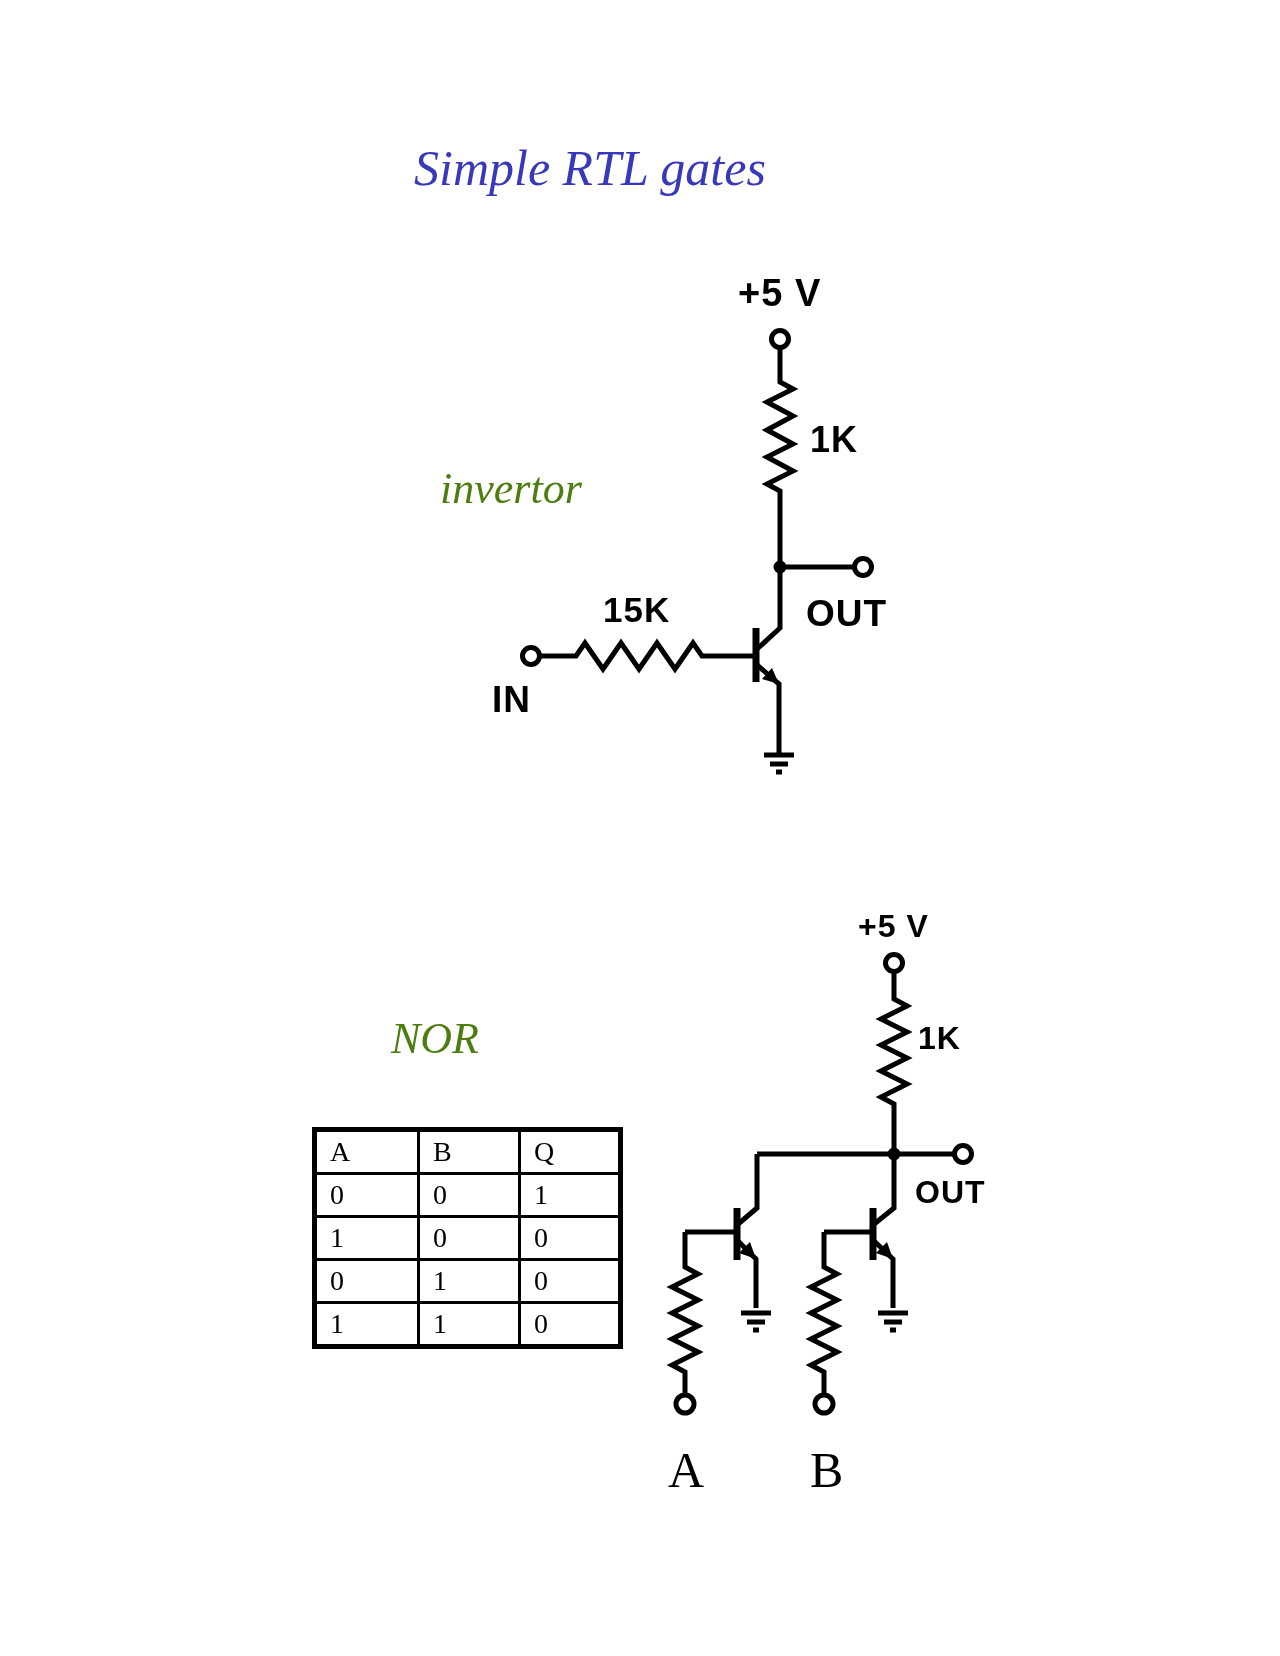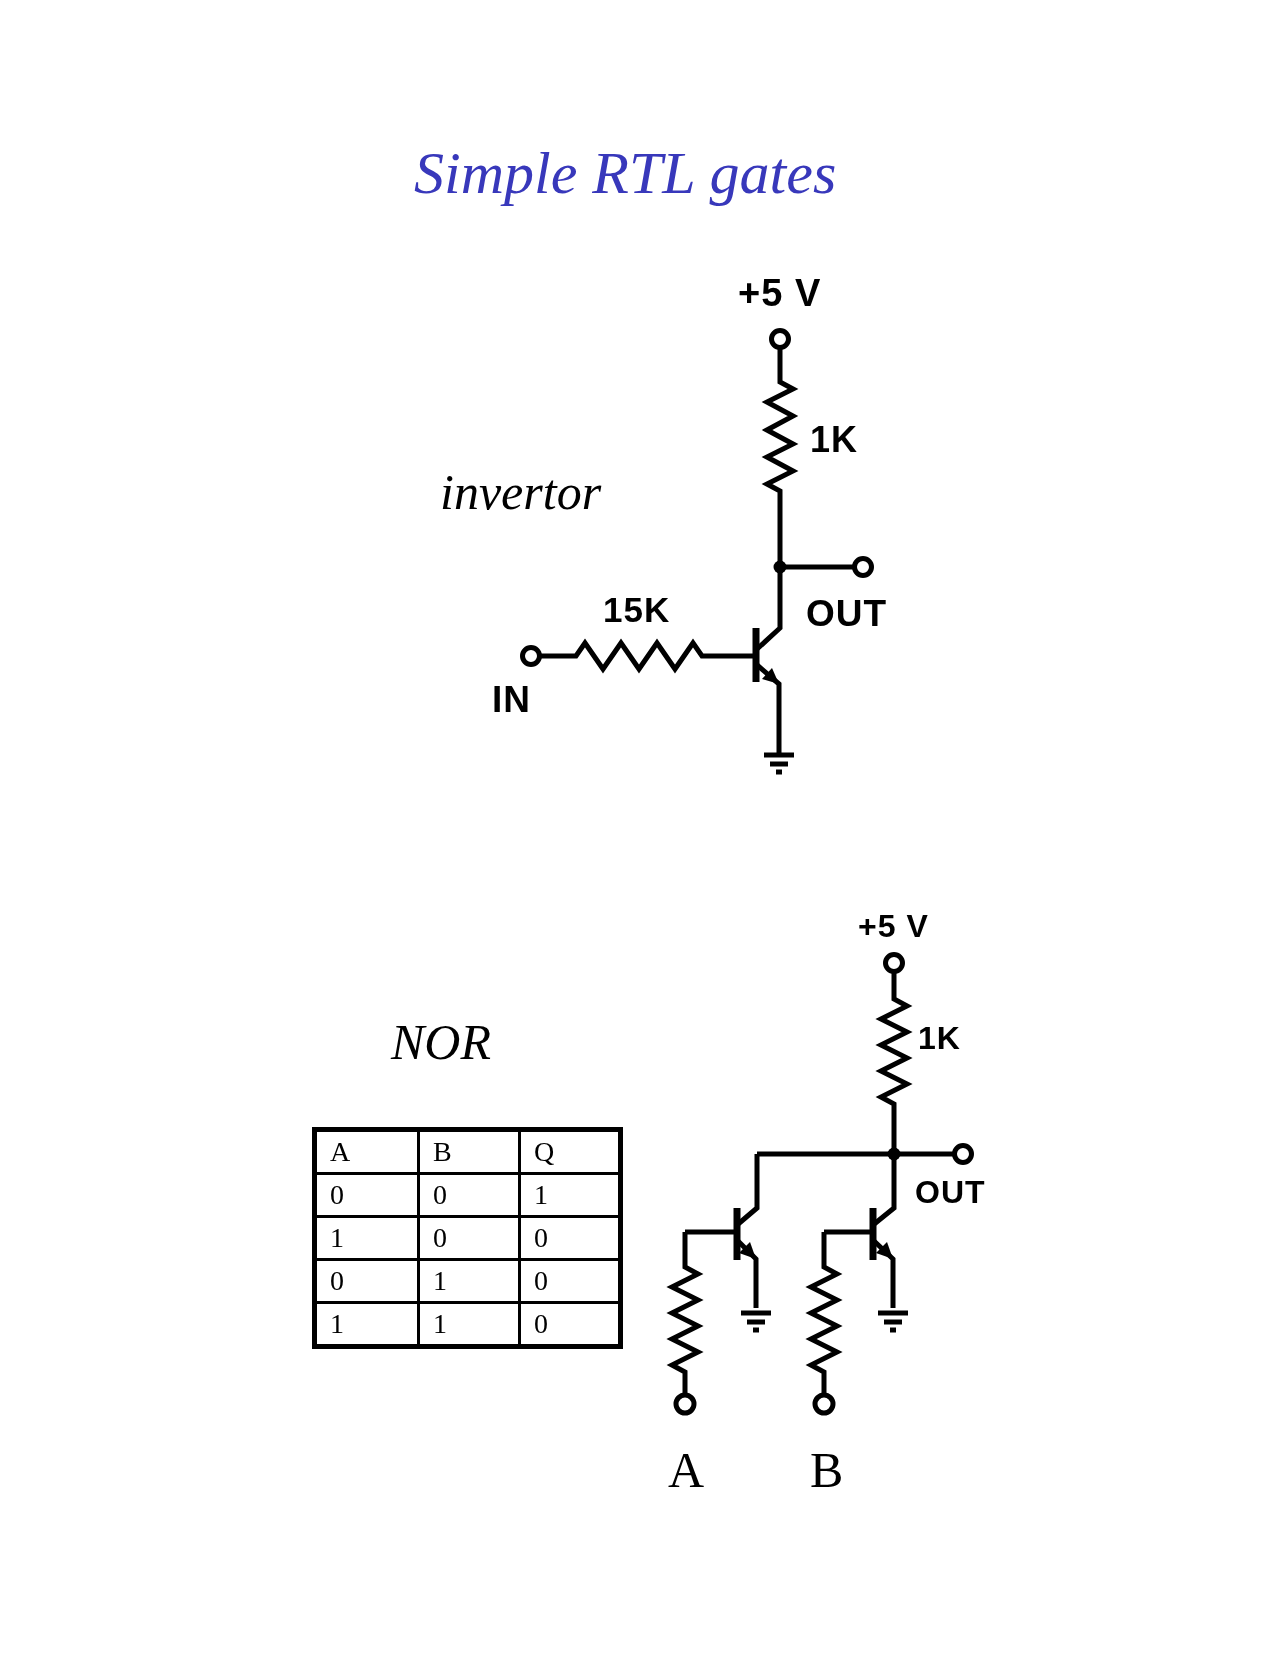--- a/index.html
+++ b/index.html
@@ -2,24 +2,24 @@
 <html><head>
 <meta charset="utf-8">
 <style>
   html,body { margin:0; padding:0; background:#ffffff; }
   .page {
     position:relative; width:1280px; height:1656px; background:#ffffff;
     font-family:"Liberation Serif", serif; overflow:hidden;
   }
   .title {
     position:absolute; left:414px; top:139px;
-    font-style:italic; font-size:60px; color:#3838bb; white-space:nowrap;
+    font-style:italic; font-size:50px; color:#3838bb; white-space:nowrap;
   }
   .section-label {
-    position:absolute; font-style:italic; font-size:50px; color:#000000; white-space:nowrap;
+    position:absolute; font-style:italic; font-size:44px; color:#4d7c0f; white-space:nowrap;
   }
   .label-invertor { left:440px; top:463px; }
   .label-nor { left:391px; top:1013px;text-align:center; }
   svg.circuit { position:absolute; left:0; top:0; }
   .truth-table {
     position:absolute; left:312px; top:1127px;
     border-collapse:collapse; border:5px solid #000;
     font-family:"Liberation Serif", serif;
   }
   .truth-table td {

